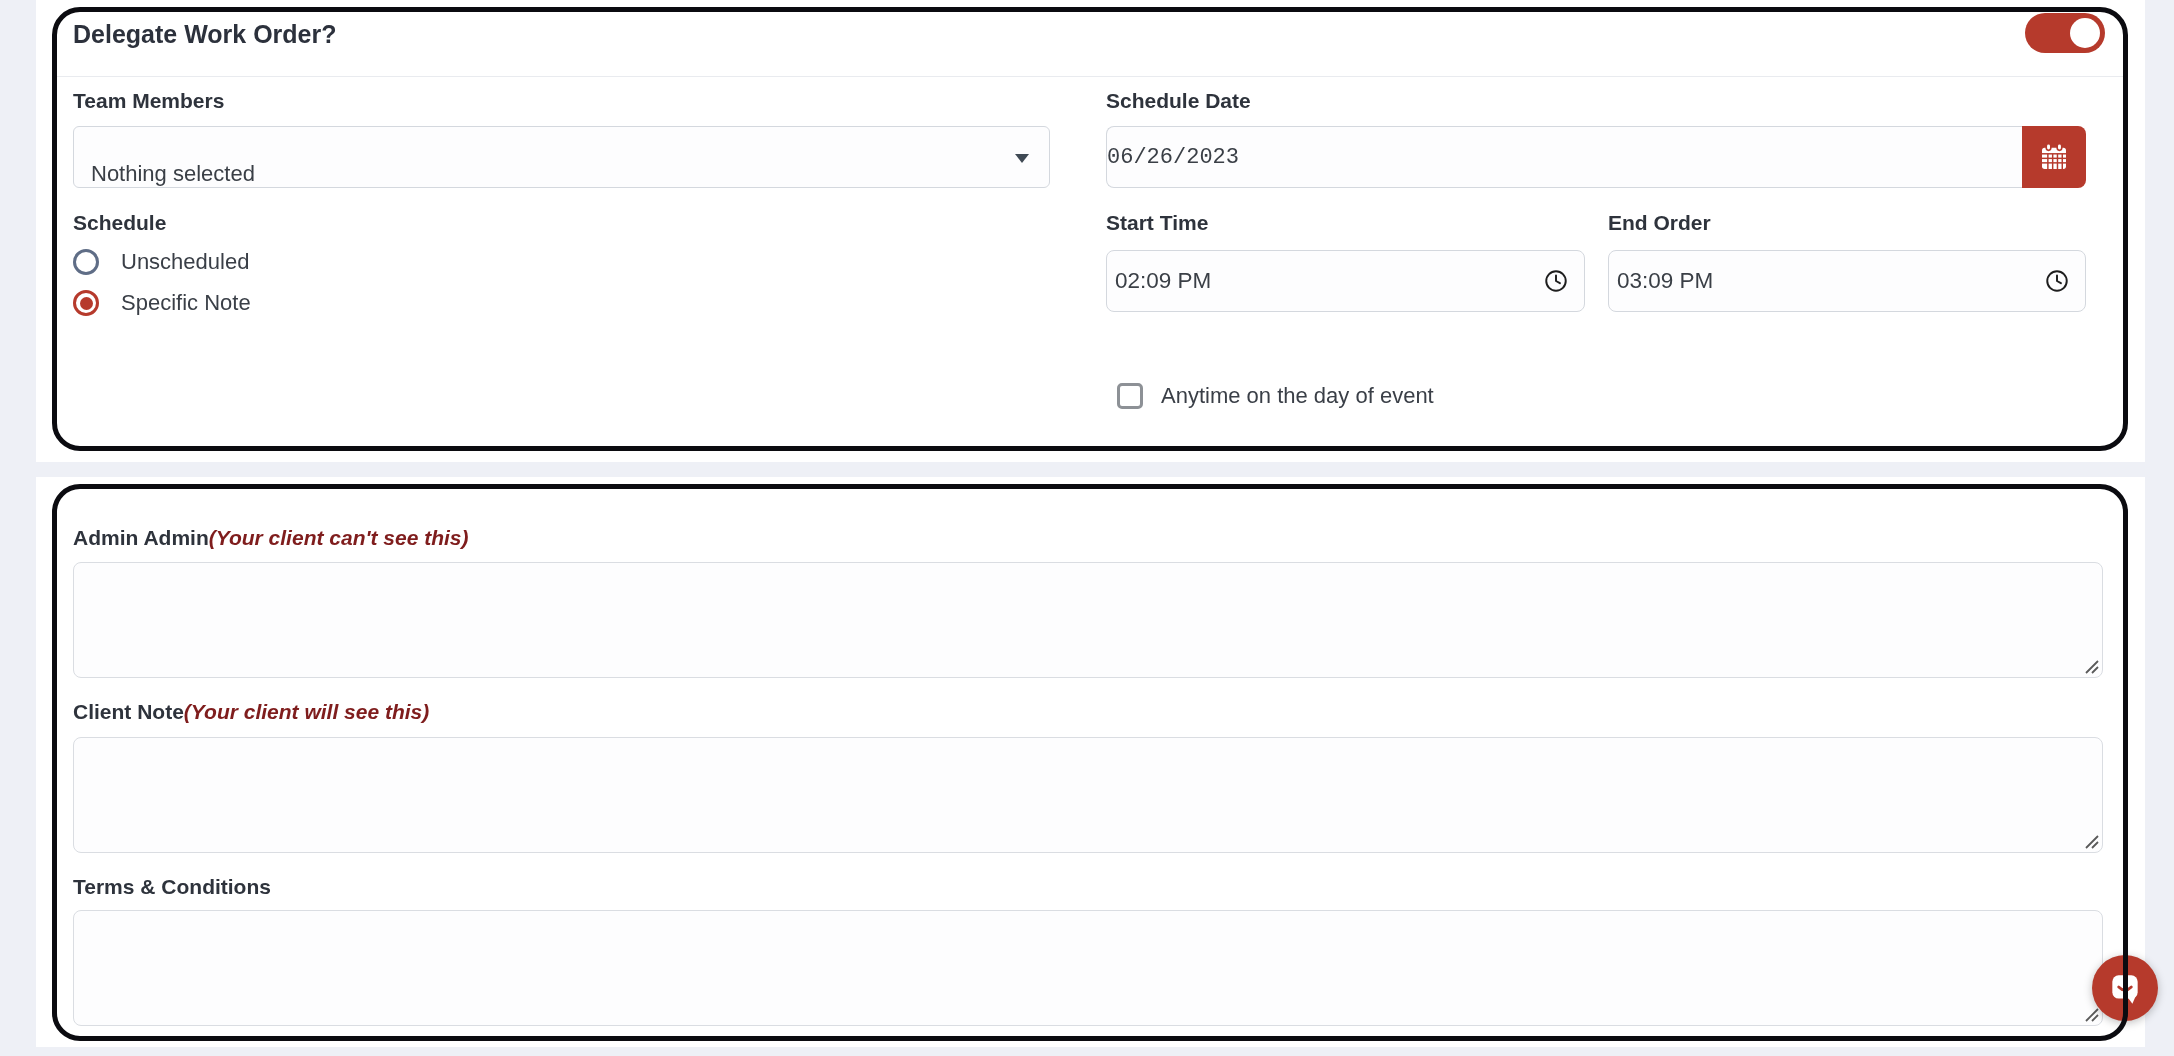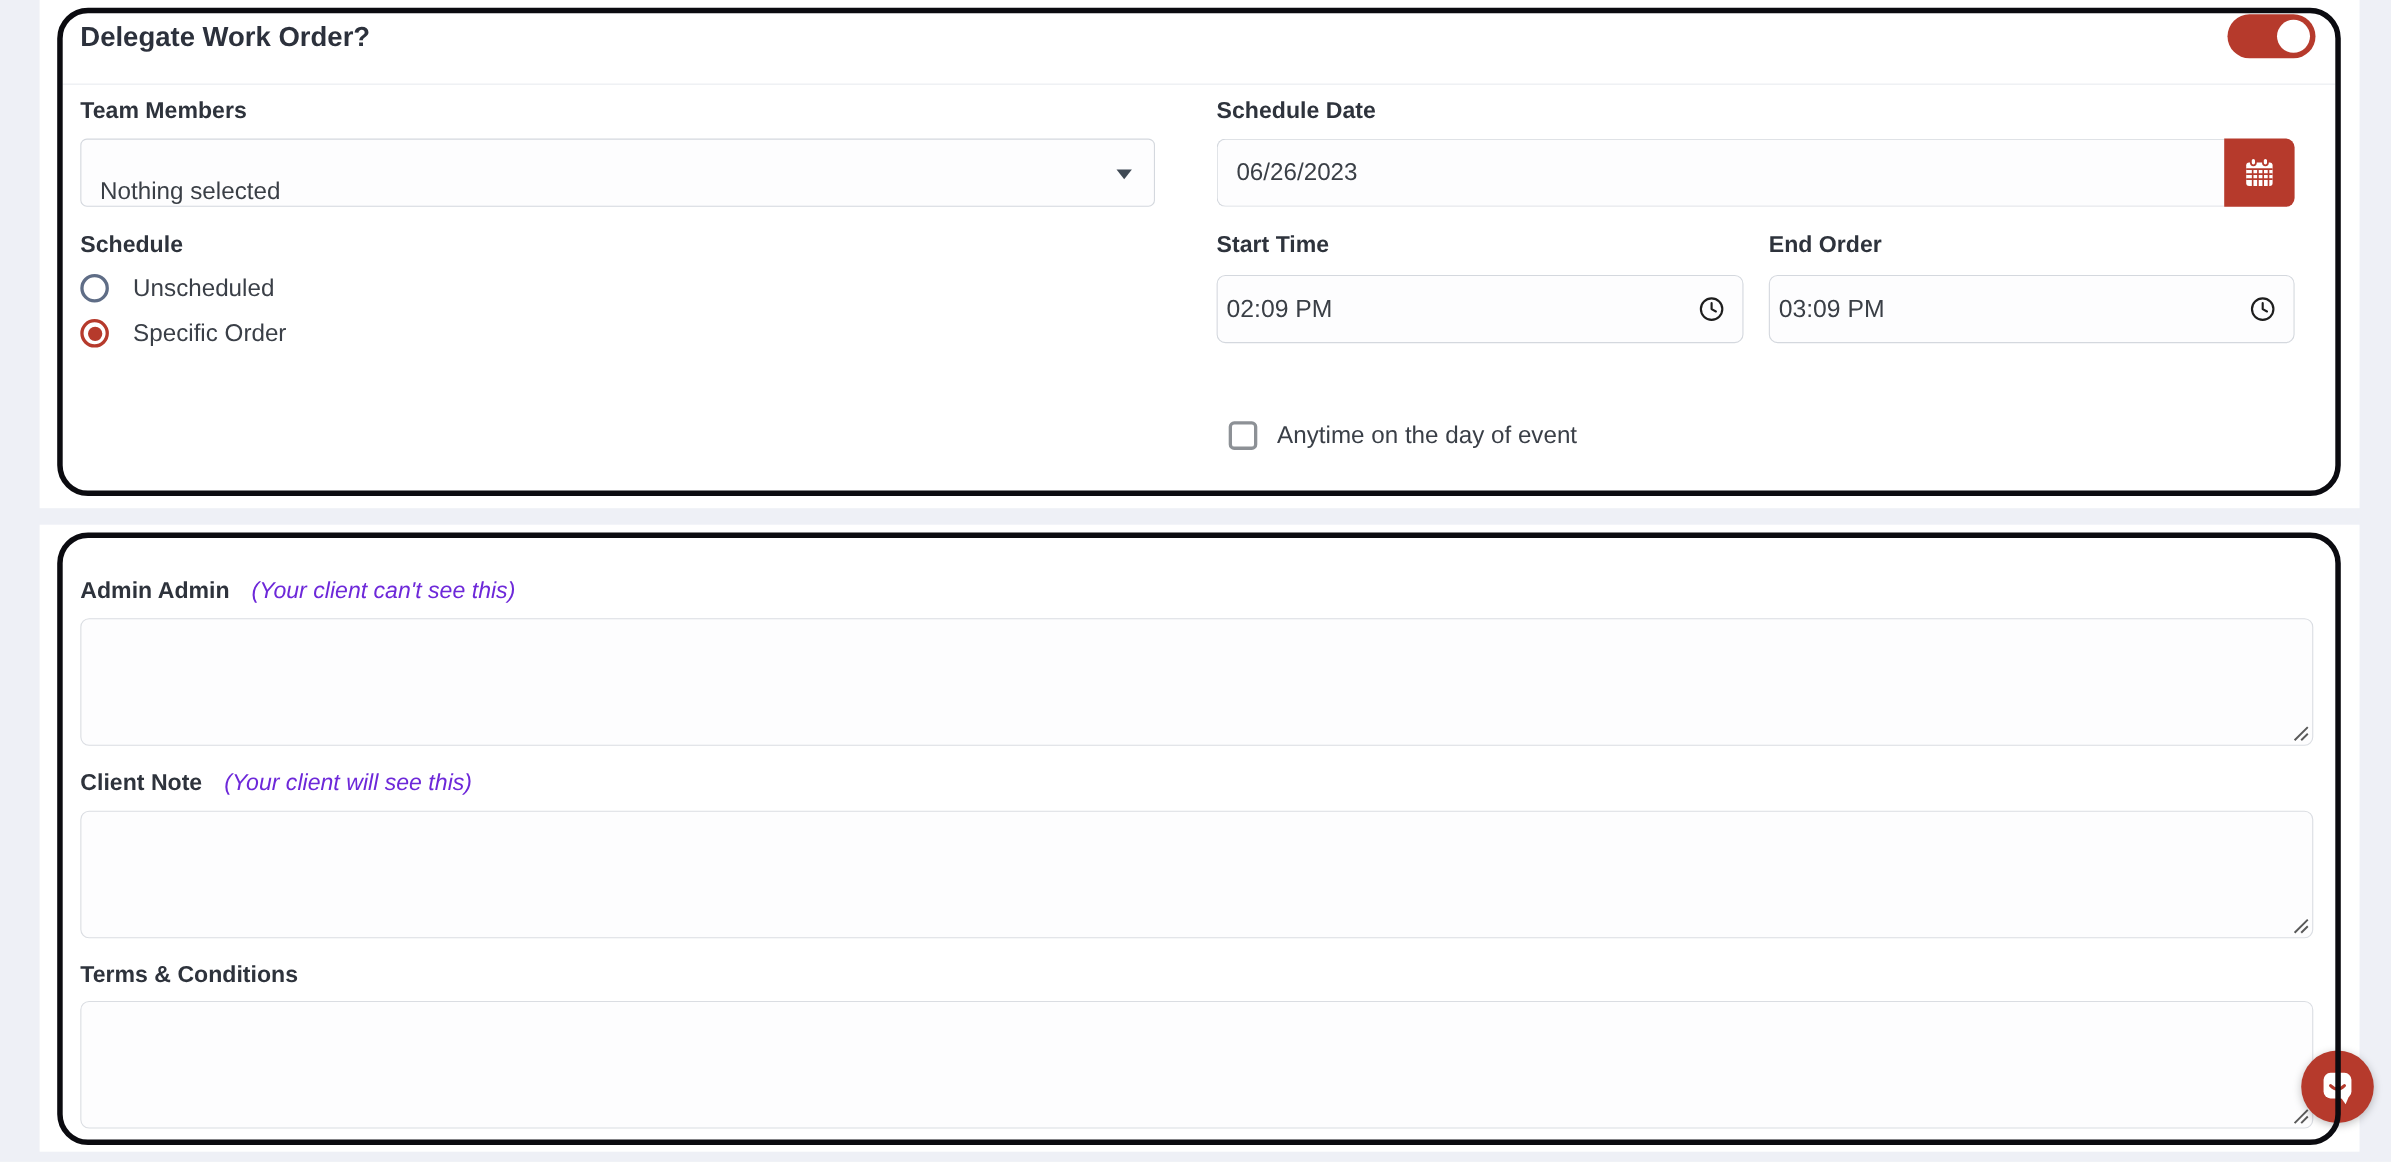--- a/index.html
+++ b/index.html
@@ -20,37 +20,37 @@
 
   .card-title { left:73px; top:20px; font-size:25px; font-weight:bold; color:#2c313c; }
 
   
   .toggle { left:2025px; top:13px; width:80px; height:40px; border-radius:20px; background:#b63a2c; cursor:pointer; }
   .toggle .knob { position:absolute; right:5px; top:5px; width:30px; height:30px; border-radius:50%; background:#ffffff; }
 
   .divider { left:57px; top:76px; width:2066px; height:1px; background:#e9ebef; }
 
   .field-label { font-size:21px; font-weight:bold; color:#2e333c; white-space:nowrap; }
-  .field-label em { font-weight:normal; font-style:italic; color:#6d28d9; margin-left:20px; }
+  .field-label em { font-weight:bold; font-style:italic; color:#7f1d1d; margin-left:0; }
 
   .lbl-team   { left:73px;  top:89px; }
   .lbl-sdate  { left:1106px; top:89px; }
   .lbl-sched  { left:73px;  top:211px; }
   .lbl-stime  { left:1106px; top:211px; }
   .lbl-etime  { left:1608px; top:211px; }
 
   .input-box { background:#fdfdfe; border:1px solid #d4d8de; border-radius:6px; font-size:22px; color:#3a3f46; }
 
   .select { left:73px; top:126px; width:977px; height:62px; display:flex; align-items:flex-end; padding-left:17px; cursor:pointer; position:absolute; }
   .caret { position:absolute; right:20px; top:27px; width:0; height:0;
            border-left:7px solid transparent; border-right:7px solid transparent; border-top:9px solid #3f4954; }
 
   .date-group { left:1106px; top:126px; width:980px; height:62px; display:flex; }
   .date-input { flex:1; border:1px solid #d4d8de; border-right:none; border-radius:8px 0 0 8px; background:#fdfdfe;
-                font-size:22px; color:#3a3f46; padding-left:17px; font-family:Liberation Sans, sans-serif; outline:none; }
+                font-size:22px; color:#3a3f46; font-family:Liberation Mono, monospace; outline:none; }
   .cal-btn { width:64px; height:62px; background:#b63a2c; border:none; border-radius:0 8px 8px 0; cursor:pointer;
              display:flex; align-items:center; justify-content:center; }
 
   .radios { left:73px; top:247px; display:flex; flex-direction:column; gap:11px; position:absolute; }
   .radio-row { display:flex; align-items:center; gap:22px; height:30px; cursor:pointer; }
   .radio-circle { width:26px; height:26px; border-radius:50%; border:3px solid #5f6d86; background:#fff; position:relative; }
   .radio-row.selected .radio-circle { border-color:#b63a2c; }
   .radio-row.selected .radio-circle::after { content:""; position:absolute; left:3.5px; top:3.5px; width:13px; height:13px;
                                              border-radius:50%; background:#b63a2c; }
   .radio-label { font-size:22px; color:#3a3f47; }
@@ -127,21 +127,21 @@
 
   <div class="abs field-label lbl-sched">Schedule</div>
 
   <div class="radios">
     <div class="radio-row">
       <span class="radio-circle"></span>
       <span class="radio-label">Unscheduled</span>
     </div>
     <div class="radio-row selected">
       <span class="radio-circle"></span>
-      <span class="radio-label">Specific Order</span>
+      <span class="radio-label">Specific Note</span>
     </div>
   </div>
 
   <div class="abs field-label lbl-stime">Start Time</div>
   <div class="abs field-label lbl-etime">End Order</div>
 
   <div class="time-input time-start">
     <input type="text" readonly="" value="02:09 PM" style="">
     <svg class="clock-ico" width="26" height="26" viewBox="0 0 24 24">
       <circle cx="12" cy="12" r="9" fill="none" stroke="#1e1e1e" stroke-width="1.8"></circle>

